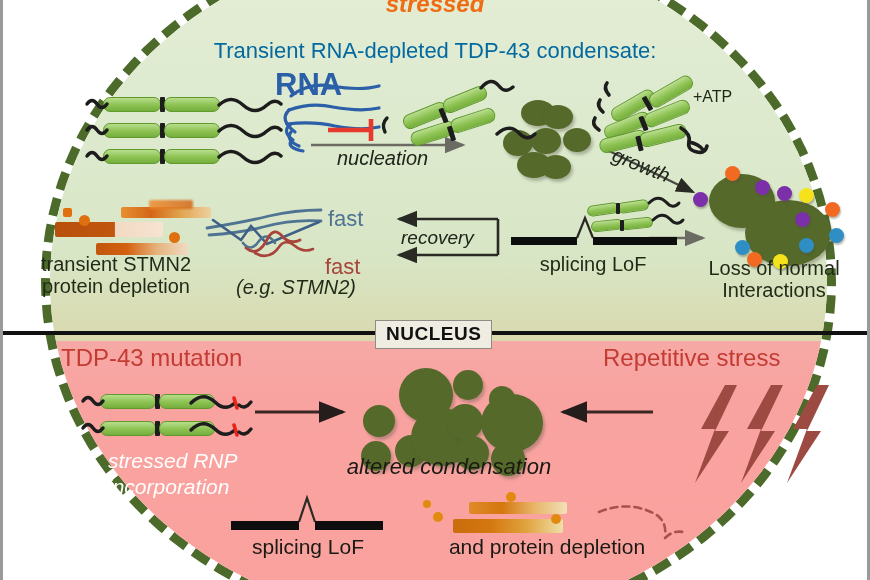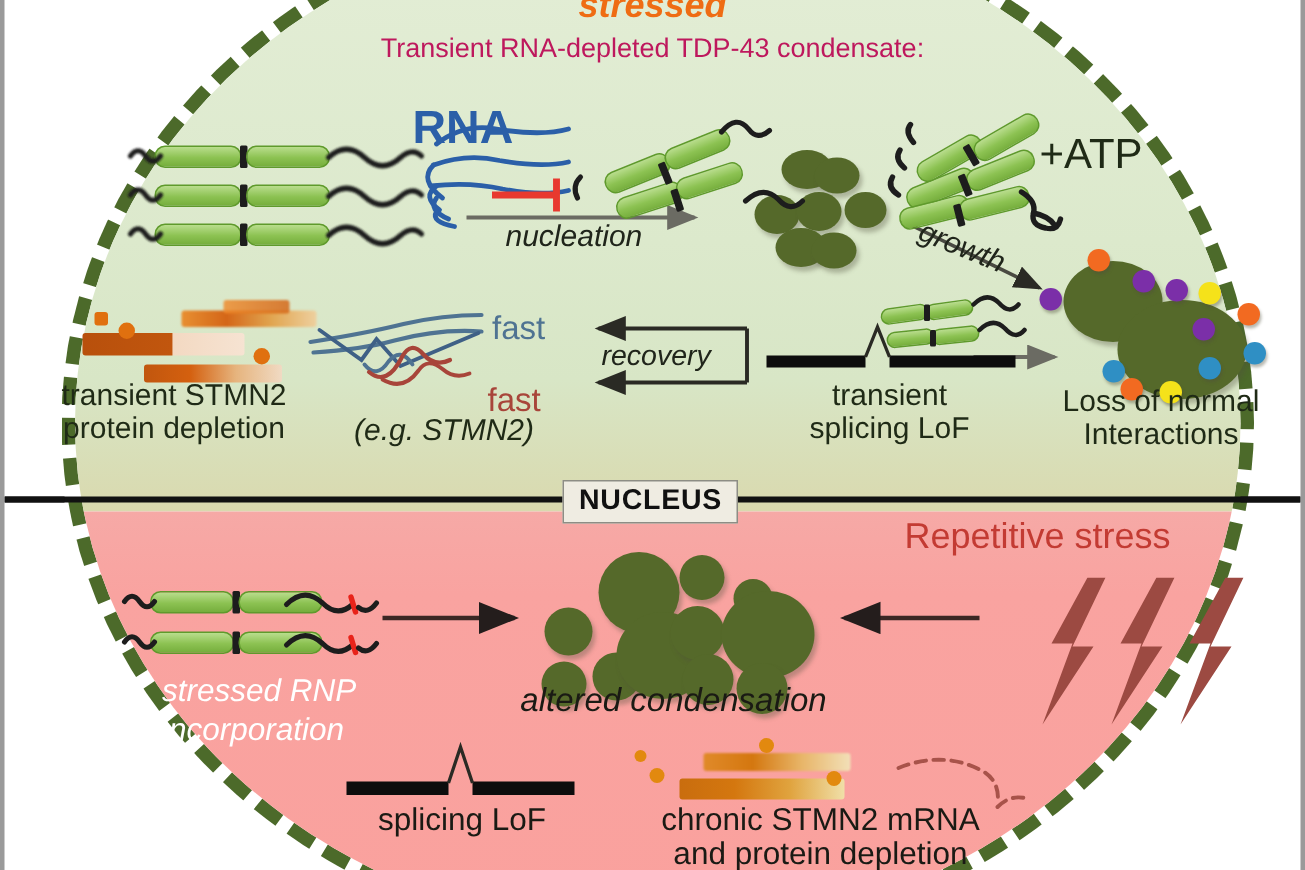--- a/index.html
+++ b/index.html
@@ -56,22 +56,22 @@
   
   .lbl{position:absolute;color:#262b22;font-family:"Liberation Sans",sans-serif;line-height:1.08;}
   .ctr{text-align:center;}
 
   #stressed{
     position:absolute;left:0;right:0;top:-10px;text-align:center;z-index:10;
     color:#ef6c13;font-size:24px;font-weight:bold;font-style:italic;
     font-family:"Liberation Sans",sans-serif;
   }
   #headline{
-    position:absolute;left:0;right:0;top:22px;text-align:center;z-index:10;
-    color:#be185d;font-size:18px;font-family:"Liberation Sans",sans-serif;
+    position:absolute;left:0;right:0;top:38px;text-align:center;z-index:10;
+    color:#0369a1;font-size:22px;font-family:"Liberation Sans",sans-serif;
   }
 
   .ital{font-style:italic;}
 
   
   .layer{position:absolute;left:0;top:0;width:870px;height:580px;pointer-events:none;}
 
   
   .punct{position:absolute;border-radius:50%;background:#55692a;box-shadow:2px 3px 3px rgba(80,80,60,.35);}
   .dot{position:absolute;border-radius:50%;box-shadow:1px 2px 2px rgba(80,80,60,.4);}
@@ -216,21 +216,21 @@
     <div class="linkblk" style="left:157px;top:149px;"></div>
     <div class="rrm" style="left:161px;top:149px;width:56px;"></div>
   </div>
 
   <div class="lbl" style="left:272px;top:68px;font-size:31px;color:#2b5fa8;font-weight:600;z-index:5;">RNA</div>
 
   <div class="lbl ital" style="left:334px;top:148px;font-size:20px;color:#20251b;z-index:5;">nucleation</div>
 
   <div class="lbl ital" style="left:608px;top:155px;font-size:20px;color:#20251b;z-index:5;transform:rotate(22deg);">growth</div>
 
-  <div class="lbl" style="left:690px;top:88px;font-size:28px;color:#1f2a16;z-index:5;">+ATP</div>
+  <div class="lbl" style="left:690px;top:88px;font-size:16px;color:#1f2a16;z-index:5;">+ATP</div>
 
   <div style="position:absolute;left:393px;top:86px;width:110px;height:70px;z-index:4;">
     <div class="rrm" style="left:6px;top:22px;width:46px;transform:rotate(-22deg);"></div>
     <div class="rrm" style="left:46px;top:6px;width:46px;transform:rotate(-22deg);"></div>
     <div class="rrm" style="left:14px;top:40px;width:46px;transform:rotate(-18deg);"></div>
     <div class="rrm" style="left:54px;top:27px;width:46px;transform:rotate(-18deg);"></div>
     <div class="linkblk" style="left:45px;top:22px;transform:rotate(-22deg);"></div>
     <div class="linkblk" style="left:53px;top:40px;transform:rotate(-18deg);"></div>
   </div>
   <svg class="layer" style="z-index:5" viewBox="0 0 870 580">
@@ -320,29 +320,29 @@
     <div class="linkblk" style="left:33px;top:16px;height:11px;width:4px;"></div>
   </div>
   <svg class="layer" style="z-index:5" viewBox="0 0 870 580">
     <g stroke="#1d1d1d" stroke-width="3" fill="none" stroke-linecap="round">
       <path d="M646,203 q9,-9 17,-1 q7,8 13,1"></path>
       <path d="M650,220 q9,-9 17,-1 q7,8 13,1"></path>
     </g>
   </svg>
 
   <div class="lbl ctr" style="left:500px;top:254px;width:180px;font-size:20px;color:#1f2a16;">
-    <div>transient</div>
     <div>splicing LoF</div>
   </div>
 
   <div class="lbl ctr" style="left:672px;top:258px;width:198px;font-size:20px;color:#1f2a16;">
     <div>Loss of normal</div>
     <div>Interactions</div>
   </div>
 
+  <div class="lbl" style="left:58px;top:345px;font-size:24px;color:#c33b33;z-index:8;">TDP-43 mutation</div>
   <div class="lbl" style="left:600px;top:345px;font-size:24px;color:#c33b33;z-index:8;">Repetitive stress</div>
 
   <div>
     <div class="rrm" style="left:97px;top:394px;width:56px;"></div>
     <div class="linkblk" style="left:152px;top:394px;"></div>
     <div class="rrm" style="left:156px;top:394px;width:56px;"></div>
   </div>
   <div>
     <div class="rrm" style="left:97px;top:421px;width:56px;"></div>
     <div class="linkblk" style="left:152px;top:421px;"></div>
@@ -387,17 +387,16 @@
   <div>
     <div class="band" style="left:466px;top:502px;width:98px;height:12px;background:linear-gradient(to right,#e08a2a,#d4770f,#e8b568,#f2e0b8);filter:blur(.6px);"></div>
     <div class="band" style="left:450px;top:519px;width:110px;height:14px;background:linear-gradient(to right,#c96d0e,#d4770f,#e0a33e,#f0dfa8);filter:blur(.5px);"></div>
     <div class="dot" style="left:420px;top:500px;width:8px;height:8px;background:#e2890f;box-shadow:none;"></div>
     <div class="dot" style="left:430px;top:512px;width:10px;height:10px;background:#e2890f;box-shadow:none;"></div>
     <div class="dot" style="left:503px;top:492px;width:10px;height:10px;background:#e2890f;box-shadow:none;"></div>
     <div class="dot" style="left:548px;top:514px;width:10px;height:10px;background:#e2890f;box-shadow:none;"></div>
   </div>
 
   <div class="lbl ctr" style="left:404px;top:536px;width:280px;font-size:21px;color:#1a1a14;">
-    <div>chronic STMN2 mRNA</div>
     <div>and protein depletion</div>
   </div>
 
 </div>
 
 </body></html>

